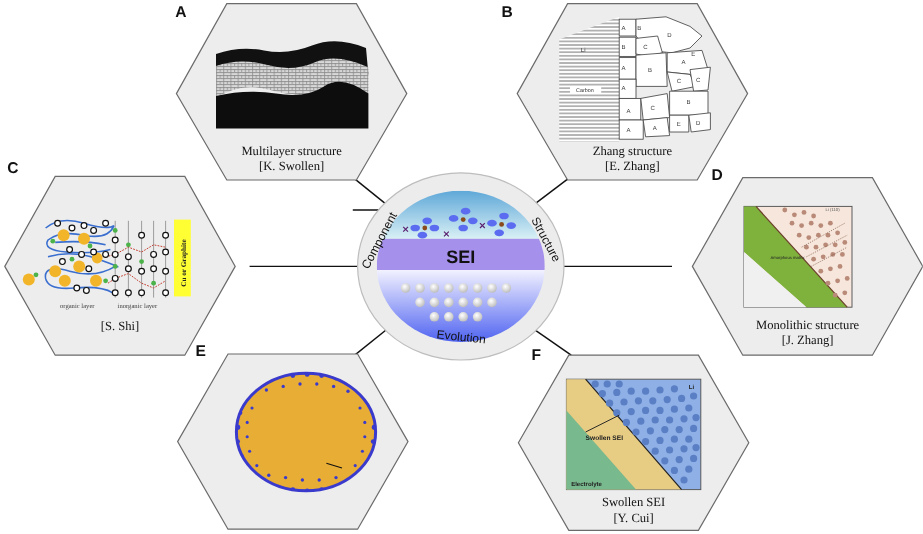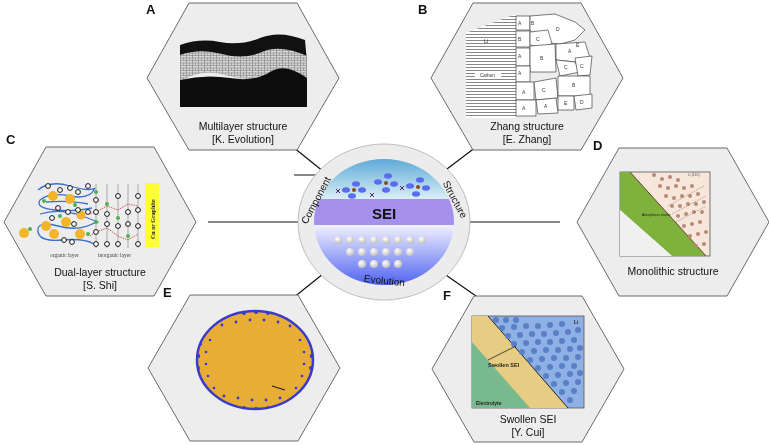--- a/index.html
+++ b/index.html
@@ -1,19 +1,19 @@
 <!DOCTYPE html>
 <html><head>
 <meta charset="utf-8">
 <style>
   html,body{margin:0;padding:0;background:#ffffff;}
   body{width:769px;height:445px;position:relative;overflow:hidden;font-family:"Liberation Sans",sans-serif;}
   #stage{position:absolute;left:0;top:0;width:769px;height:445px;}
   .panel-letter{position:absolute;font-family:"Liberation Sans",sans-serif;font-weight:bold;font-size:13px;color:#111;}
-  .caption{position:absolute;text-align:center;font-family:Liberation Sans, sans-serif;font-size:10.5px;color:#111;line-height:13px;white-space:nowrap;}
+  .caption{position:absolute;text-align:center;font-family:Liberation Serif, serif;font-size:10.5px;color:#111;line-height:13px;white-space:nowrap;}
 </style>
 </head>
 <body>
 
 <div id="stage">
 <svg width="769" height="445" viewBox="0 0 769 445" xmlns="http://www.w3.org/2000/svg">
   <defs>
     <linearGradient id="seiTop" x1="0" y1="0" x2="0" y2="1">
       <stop offset="0" stop-color="#5fa8d8"></stop>
       <stop offset="1" stop-color="#d9f0f5"></stop>
@@ -410,30 +410,30 @@
   <div class="panel-letter" style="left:146px;top:2px;">A</div>
   <div class="panel-letter" style="left:418px;top:2px;">B</div>
   <div class="panel-letter" style="left:6px;top:132px;">C</div>
   <div class="panel-letter" style="left:593px;top:138px;">D</div>
   <div class="panel-letter" style="left:163px;top:285px;">E</div>
   <div class="panel-letter" style="left:443px;top:288px;">F</div>
 
   
   <div class="caption" style="left:193px;top:120px;width:100px;">
     <div>Multilayer structure</div>
-    <div>[K. Evolution]</div>
+    <div>[K. Swollen]</div>
   </div>
   <div class="caption" style="left:477px;top:120px;width:100px;">
     <div>Zhang structure</div>
     <div>[E. Zhang]</div>
   </div>
   <div class="caption" style="left:40px;top:266px;width:120px;">
-    <div>Dual-layer structure</div>
     <div>[S. Shi]</div>
   </div>
   <div class="caption" style="left:613px;top:265px;width:120px;text-align:center;">
     <div>Monolithic structure</div>
+    <div>[J. Zhang]</div>
   </div>
   <div class="caption" style="left:478px;top:413px;width:100px;">
     <div>Swollen SEI</div>
     <div>[Y. Cui]</div>
   </div>
 </div>
 
 </body></html>

